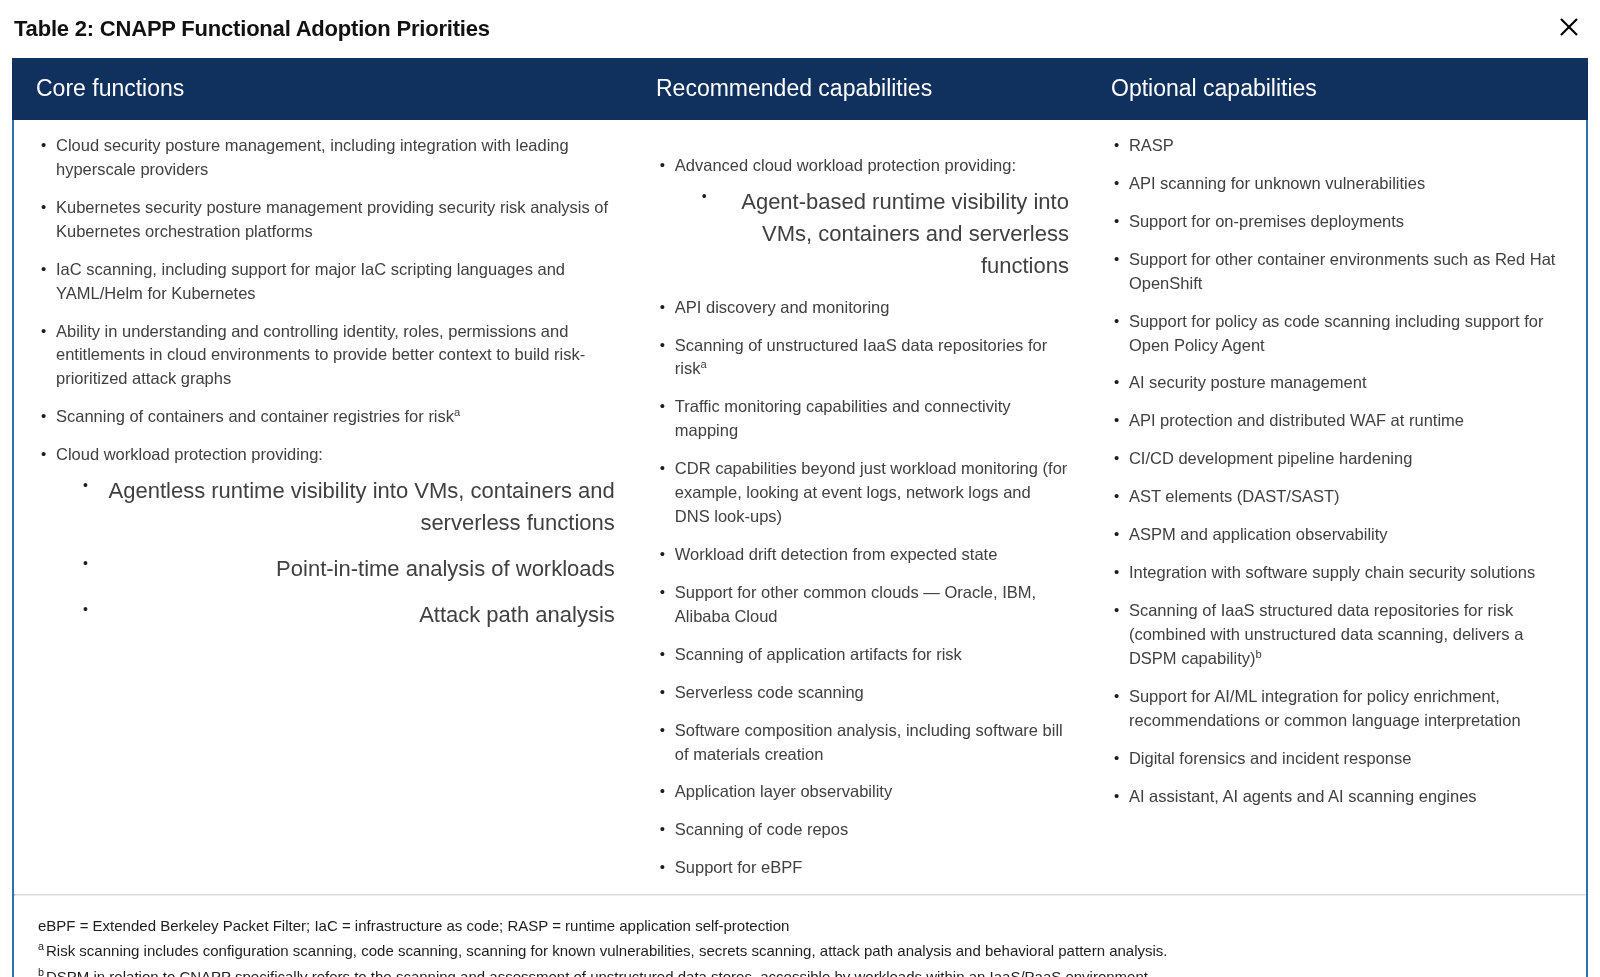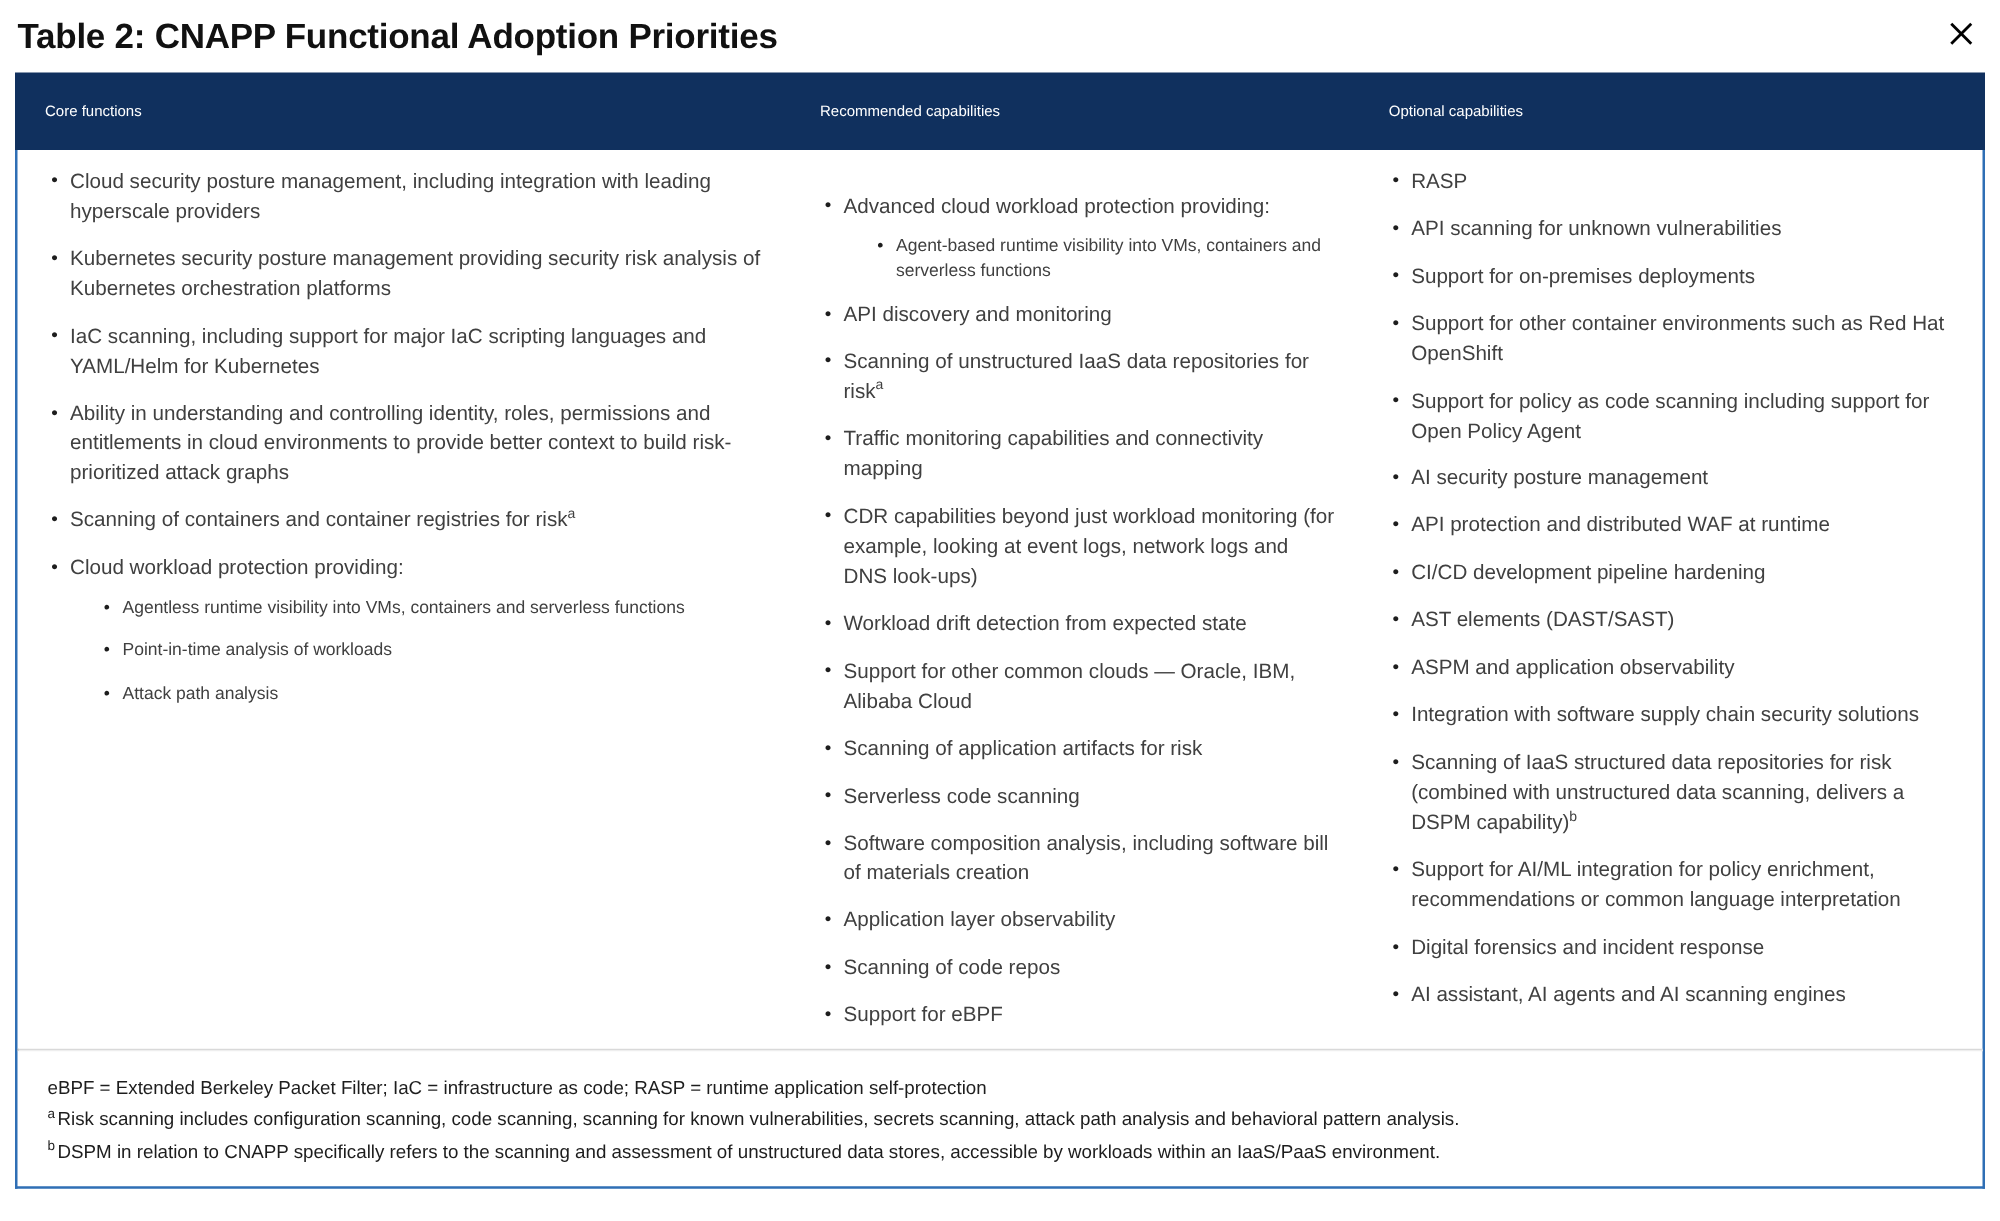--- a/index.html
+++ b/index.html
@@ -21,21 +21,21 @@
     box-sizing: border-box;
   }
   .title-bar {
     position: relative;
     height: 58px;
     display: flex;
     align-items: center;
     padding: 0 14px;
   }
   .table-title {
-    font-size: 28px;
+    font-size: 22px;
     font-weight: bold;
     letter-spacing: -0.2px;
     color: #111111;
     line-height: 1.1;
     white-space: nowrap;
   }
   .close-button {
     position: absolute;
     top: 12px;
     right: 16px;
@@ -52,21 +52,21 @@
     margin: 0 12px;
   }
   .table-head {
     background: #10305e;
     display: flex;
     height: 62px;
     align-items: center;
   }
   .th {
     color: #ffffff;
-    font-size: 12px;
+    font-size: 23px;
     line-height: 1.2;
     padding-left: 24px;
     box-sizing: border-box;
   }
   .th.c1 { width: 620px; }
   .th.c2 { width: 455px; }
   .th.c3 { width: 500px; }
 
   .table-body {
     border-left: 2px solid #2f6fb5;
@@ -112,22 +112,23 @@
   }
   ul.lvl2 {
     list-style: none;
     margin: 8px 0 0 0;
     padding: 0 0 0 26px;
   }
   ul.lvl2 > li {
     position: relative;
     padding-left: 16px;
     margin-bottom: 14px;
-    font-size: 14px;
-    line-height: 1.45;
+    font-size: 22px;
+    line-height: 1.45;
+    text-align: right;
   }
   ul.lvl2 > li:last-child { margin-bottom: 0; }
   ul.lvl2 > li > .txt::before {
     content: "\2022";
     position: absolute;
     left: 1px;
     color: #1d1d1d;
     font-size: 14px;
     line-height: 1.45;
   }

